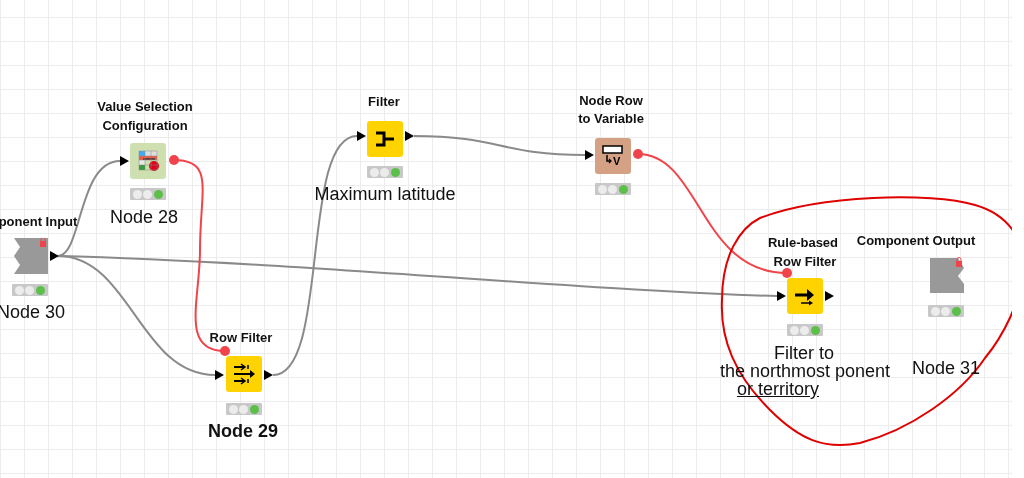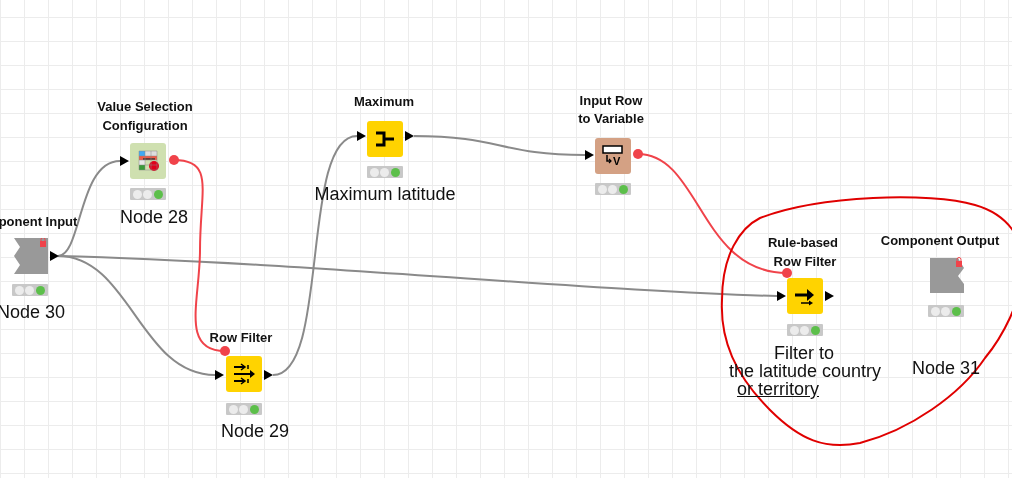--- a/index.html
+++ b/index.html
@@ -75,64 +75,64 @@
       <circle cx="24" cy="23" r="5" fill="#e0001b"></circle>
       <path d="M9 8 H27 V27 H9 Z M15 8 V27 M21 8 V27 M9 13 H27 M9 17 H27 M9 22 H27" stroke="#888" stroke-width="0.5" fill="none"></path>
     </svg>
   </div>
   <div class="port-dot" style="left:169px; top:155px;"></div>
   <div class="status" style="left:130px; top:188px;">
       <span class="d"></span>
       <span class="d"></span>
       <span class="d g"></span>
     </div>
-  <div class="label" style="left:154px; top:208px;">Node 28</div>
+  <div class="label" style="left:144px; top:208px;">Node 28</div>
 </div>
 
 <div>
   <div class="title" style="left:241px; top:329px;">Row Filter</div>
   <div class="port-dot" style="left:220px; top:346px;"></div>
   <div class="port-in" style="left:215px; top:370px;"></div>
   <div class="node yellow" style="left:226px; top:356px;">
     <svg width="36" height="36" style="position:absolute;left:0;top:0">
       <path d="M8 11 H18 M8 18 H26 M8 25 H18" stroke="#000" stroke-width="2"></path>
       <path d="M15 8 L19 11 L15 14 M15 22 L19 25 L15 28" stroke="#000" stroke-width="1.5" fill="none"></path>
       <path d="M22 9 V13 M22 23 V27" stroke="#000" stroke-width="1.5"></path>
       <path d="M24 14 L29 18 L24 22 Z" fill="#000"></path>
     </svg>
   </div>
   <div class="port-in" style="left:264px; top:370px;"></div>
   <div class="status" style="left:226px; top:403px;">
       <span class="d"></span>
       <span class="d"></span>
       <span class="d g"></span>
     </div>
-  <div class="label" style="left:255px; top:422px;">Node 29</div>
+  <div class="label" style="left:243px; top:422px;font-weight:bold;">Node 29</div>
 </div>
 
 <div>
-  <div class="title" style="left:384px; top:93px;">Maximum</div>
+  <div class="title" style="left:384px; top:93px;">Filter</div>
   <div class="port-in" style="left:357px; top:131px;"></div>
   <div class="node yellow" style="left:367px; top:121px;">
     <svg width="36" height="36" style="position:absolute;left:0;top:0">
       <path d="M9 12 H17 V24 H9" stroke="#000" stroke-width="3" fill="none"></path>
       <path d="M17 18 H27" stroke="#000" stroke-width="3"></path>
     </svg>
   </div>
   <div class="port-in" style="left:405px; top:131px;"></div>
   <div class="status" style="left:367px; top:166px;">
       <span class="d"></span>
       <span class="d"></span>
       <span class="d g"></span>
     </div>
   <div class="label" style="left:385px; top:185px;">Maximum latitude</div>
 </div>
 
 <div>
-  <div class="title" style="left:611px; top:92px;">Input Row</div>
+  <div class="title" style="left:611px; top:92px;">Node Row</div>
   <div class="title" style="left:611px; top:110px;">to Variable</div>
   <div class="port-in" style="left:585px; top:150px;"></div>
   <div class="node brown" style="left:595px; top:138px;">
     <svg width="36" height="36" style="position:absolute;left:0;top:0">
       <rect x="8" y="8" width="19" height="7" fill="#fff" stroke="#000" stroke-width="1.5"></rect>
       <path d="M12 17 V23 H16" stroke="#000" stroke-width="1.5" fill="none"></path>
       <path d="M14 21 L16 23 L14 25" stroke="#000" stroke-width="1.2" fill="none"></path>
       <text x="18" y="27" font-family="Liberation Sans, sans-serif" font-size="11" font-weight="bold" fill="#000">V</text>
     </svg>
   </div>
@@ -157,26 +157,26 @@
       <path d="M22 22.5 L26 25 L22 27.5 Z" fill="#000"></path>
     </svg>
   </div>
   <div class="port-in" style="left:825px; top:291px;"></div>
   <div class="status" style="left:787px; top:324px;">
       <span class="d"></span>
       <span class="d"></span>
       <span class="d g"></span>
     </div>
   <div class="label" style="left:804px; top:344px;">Filter to</div>
-  <div class="label" style="left:805px; top:362px;">the latitude country</div>
+  <div class="label" style="left:805px; top:362px;">the northmost ponent</div>
   <div class="label" style="left:778px; top:380px;text-decoration:underline;">or territory</div>
 </div>
 
 <div>
-  <div class="title" style="left:940px; top:232px;">Component Output</div>
+  <div class="title" style="left:916px; top:232px;">Component Output</div>
   <svg style="position:absolute; left:928px; top:257px;" width="38" height="38">
     <path d="M2 1 H30 L36 11 L30 19 L36 27 L36 36 H2 Z" fill="#999"></path>
     <rect x="28" y="4" width="6" height="6" fill="#f0434a"></rect>
     <path d="M29 4 V2.5 A2 2 0 0 1 33 2.5 V4" stroke="#f0434a" fill="none"></path>
   </svg>
   <div class="status" style="left:928px; top:305px;">
       <span class="d"></span>
       <span class="d"></span>
       <span class="d g"></span>
     </div>

